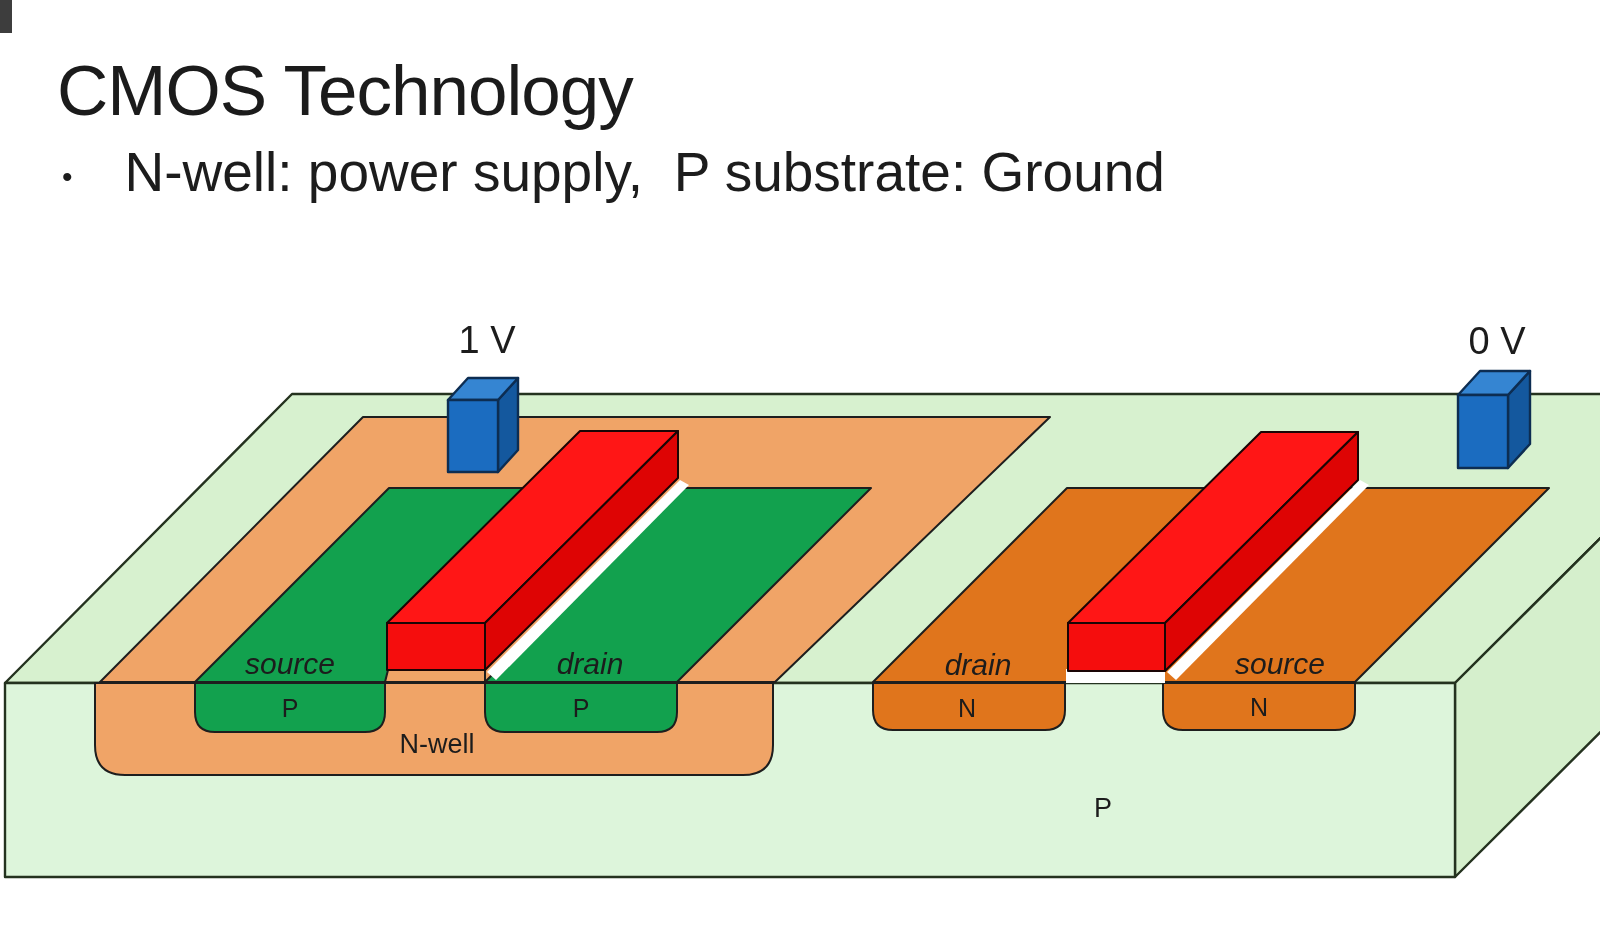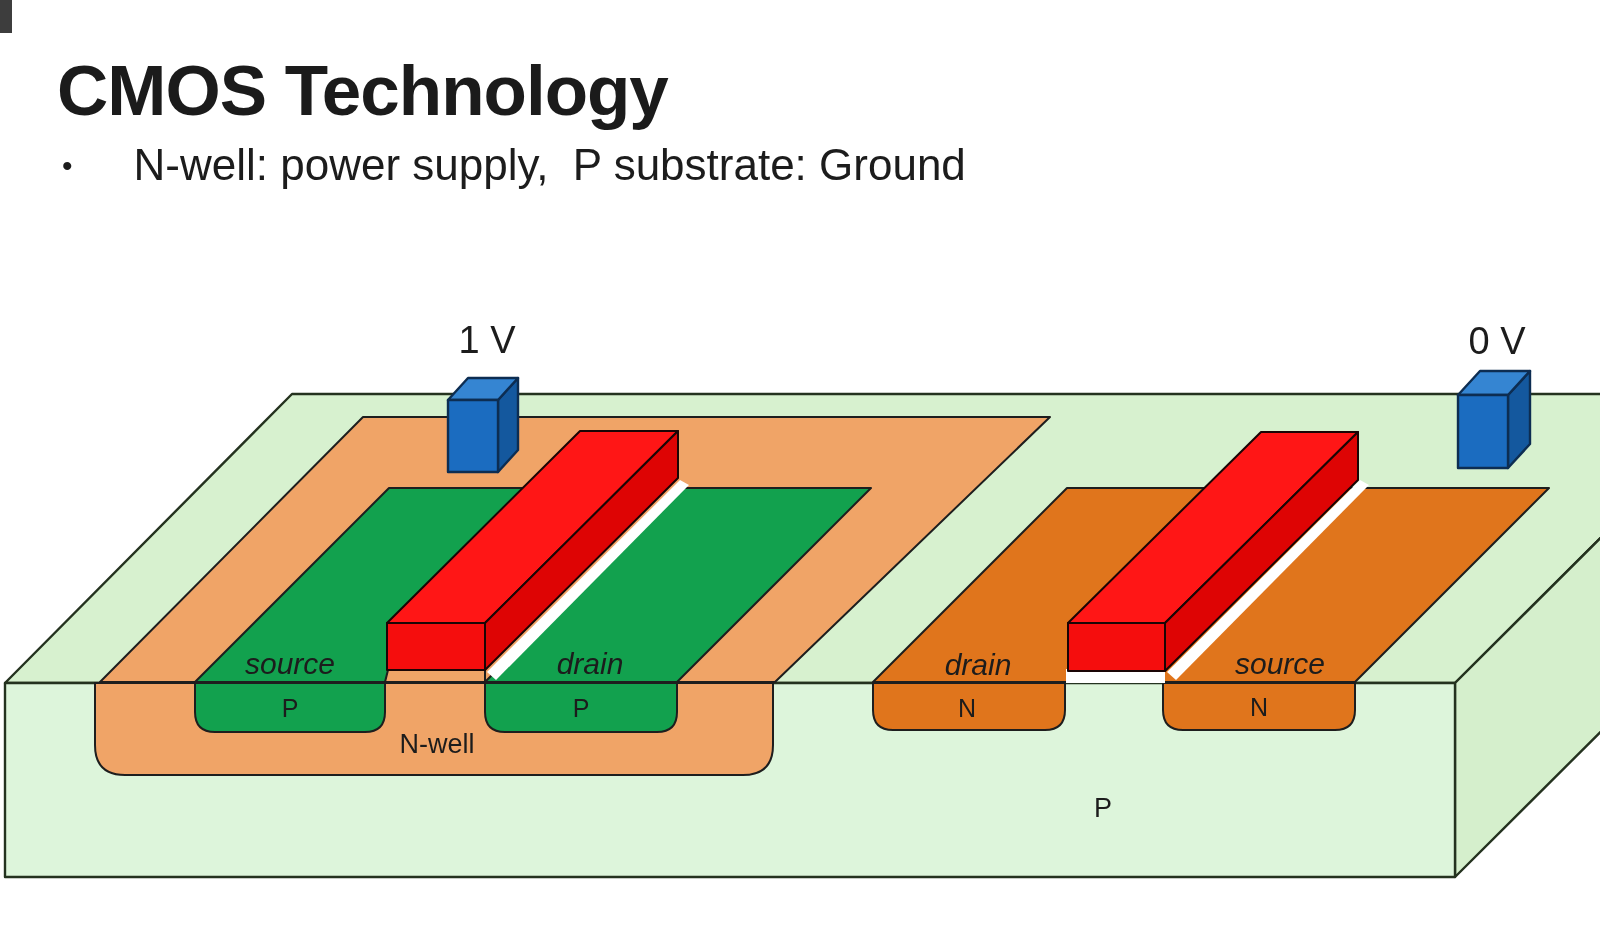--- a/index.html
+++ b/index.html
@@ -1,26 +1,26 @@
 <!DOCTYPE html>
 <html><head>
 <meta charset="utf-8">
 <style>
   html,body{margin:0;padding:0;background:#ffffff;width:1600px;height:952px;overflow:hidden;}
   body{font-family:"Liberation Sans",sans-serif;position:relative;}
   .slide-title{
     position:absolute;left:57px;top:2px;
-    font-size:71px;letter-spacing:-1px;color:#1b1b1b;font-weight:700;
+    font-size:71px;letter-spacing:-1px;color:#1b1b1b;font-weight:400;
   }
   .bullet-row{
     position:absolute;left:62px;top:140px;display:flex;align-items:baseline;
     color:#1c1c1c;
   }
   .bullet-marker{font-size:30px;margin-right:52px;transform:translateY(-4px);}
-  .bullet-text{font-size:44px;white-space:pre-wrap;margin-left:9px;}
+  .bullet-text{font-size:55px;white-space:pre-wrap;}
   .corner-artifact{
     position:absolute;left:0;top:0;width:12px;height:33px;background:#3d3d3d;
   }
   svg{position:absolute;left:0;top:0;}
   .rgn{stroke:#1e1e1e;stroke-width:2;stroke-linejoin:round;}
   .sub{stroke:#24321f;stroke-width:2.4;stroke-linejoin:round;}
   .gate{stroke:#1a0505;stroke-width:2;stroke-linejoin:round;}
   .contact{stroke:#0d2d52;stroke-width:2.4;stroke-linejoin:round;}
   .nostroke{stroke:none;}
   text{fill:#1c1c1c;font-family:"Liberation Sans",sans-serif;}

